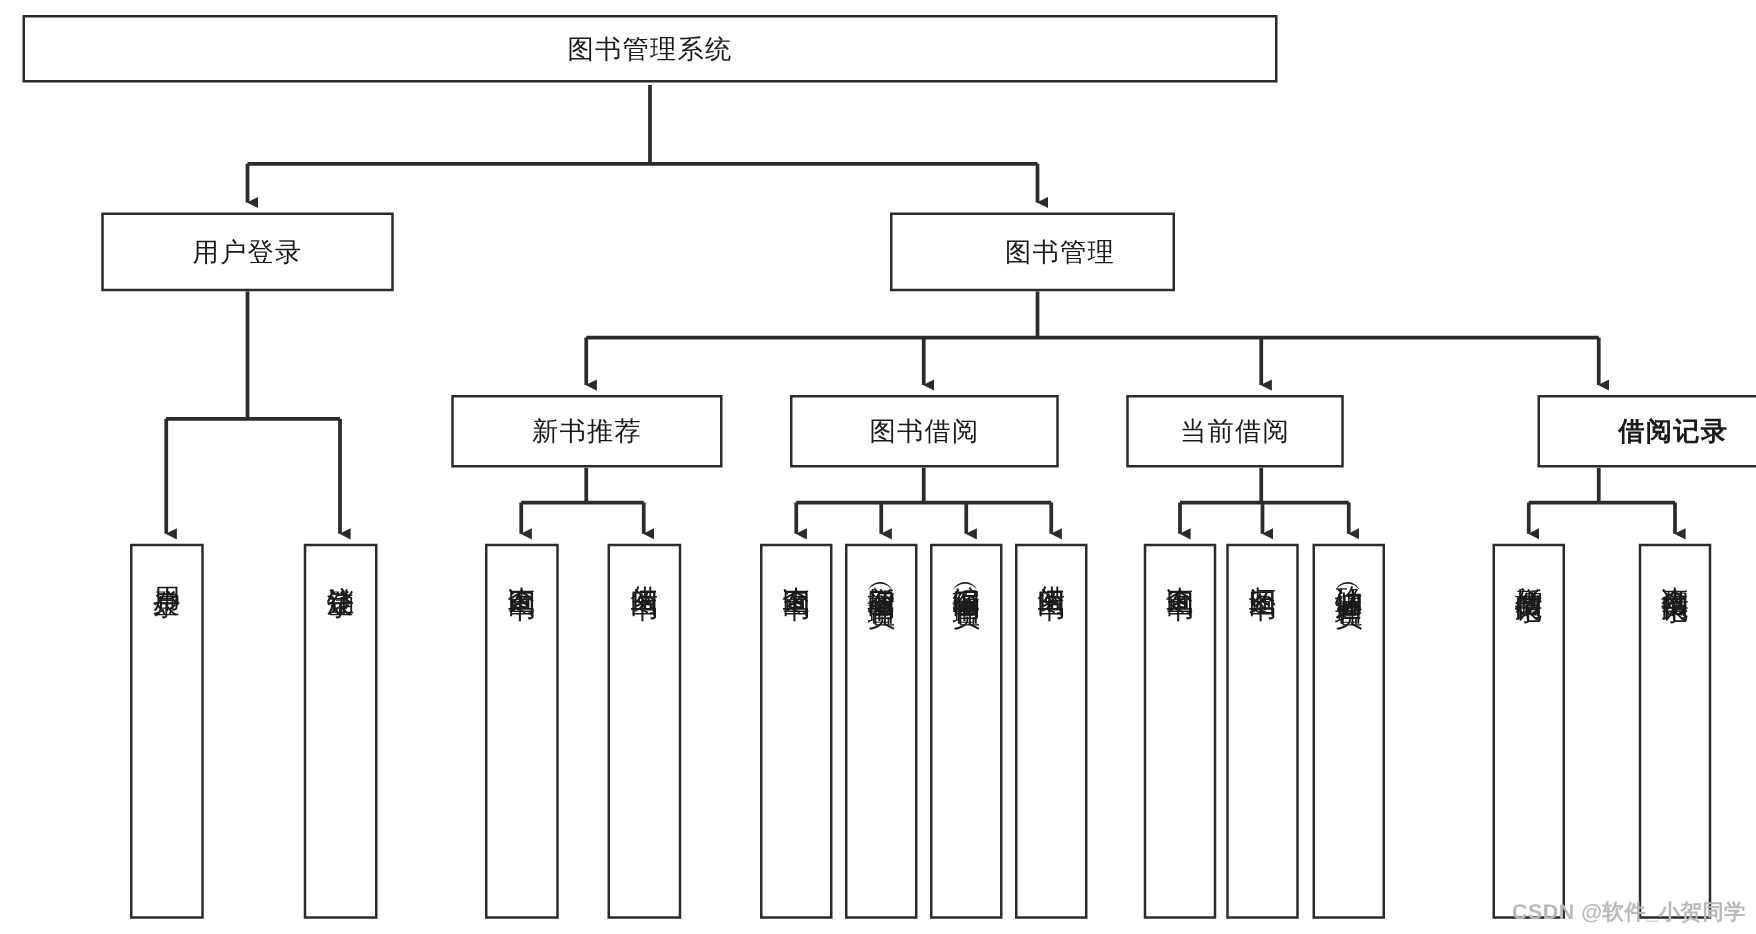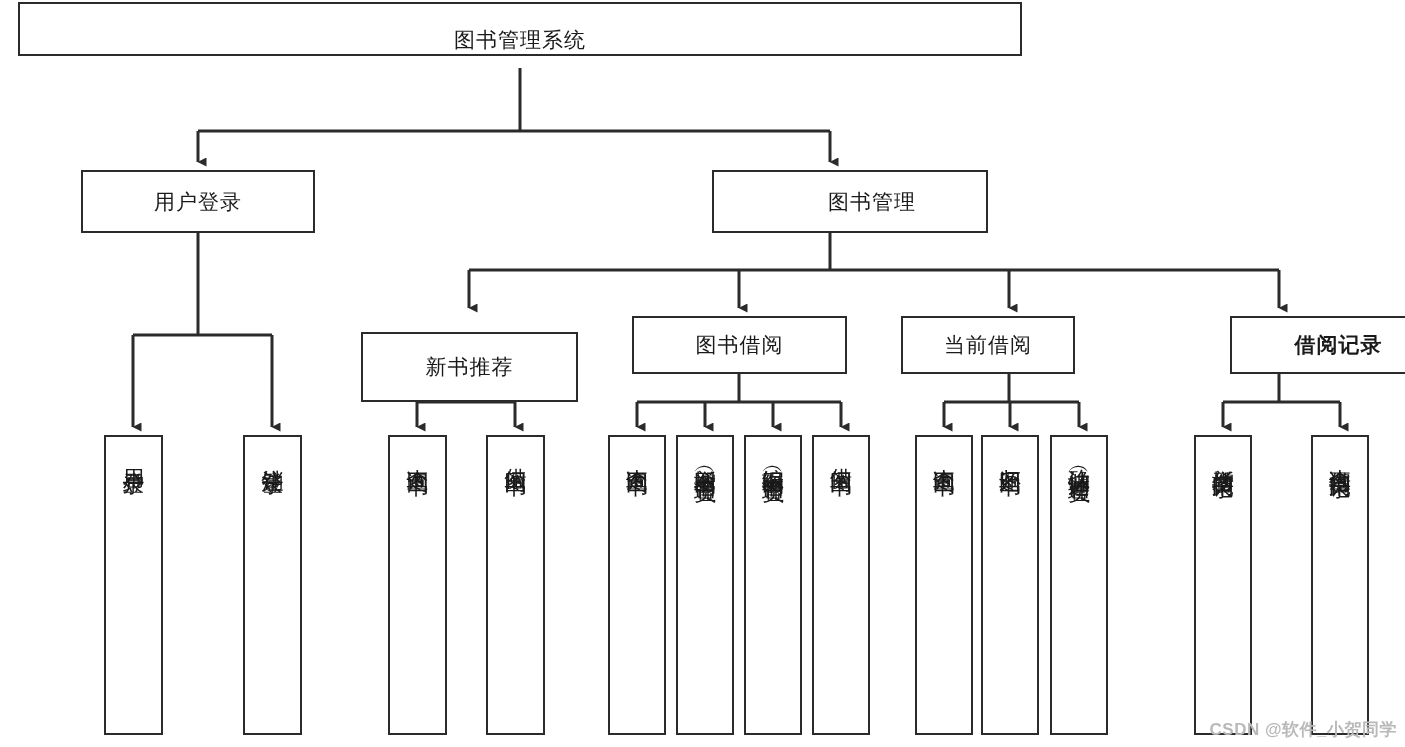--- a/index.html
+++ b/index.html
@@ -113,34 +113,34 @@
       <path d="M1010,402 L1010,427" marker-end="url(#arrowhead)"></path>
       <path d="M1079,402 L1079,427" marker-end="url(#arrowhead)"></path>
 
       <path d="M1279,374 L1279,402"></path>
       <path d="M1223,402 L1340,402"></path>
       <path d="M1223,402 L1223,427" marker-end="url(#arrowhead)"></path>
       <path d="M1340,402 L1340,427" marker-end="url(#arrowhead)"></path>
     </g>
   </svg>
 
-  <div class="node h root" id="node-root" style="left: 18px; top: 2px; width: 1004px; height: 54px; align-items: flex-end;">
+  <div class="node h root" id="node-root" style="left: 18px; top: 12px; width: 1004px; height: 54px;">
     <span>图书管理系统</span>
   </div>
 
   <div id="level2-layer">
       <div class="node h" style="left: 81px; top: 170px; width: 234px; height: 63px;">
         <span>用户登录</span>
       </div>
-      <div class="node h" style="left: 712px; top: 170px; width: 276px; height: 63px; padding-left: 44px;">
+      <div class="node h" style="left: 712px; top: 170px; width: 228px; height: 63px; padding-left: 44px;">
         <span>图书管理</span>
       </div>
     </div>
   <div id="level3-layer">
-      <div class="node h" style="left: 361px; top: 316px; width: 217px; height: 70px; margin-top: 16px;">
+      <div class="node h" style="left: 361px; top: 316px; width: 217px; height: 58px;">
         <span>新书推荐</span>
       </div>
       <div class="node h" style="left: 632px; top: 316px; width: 215px; height: 58px;">
         <span>图书借阅</span>
       </div>
       <div class="node h" style="left: 901px; top: 316px; width: 174px; height: 58px;">
         <span>当前借阅</span>
       </div>
       <div class="node h" style="left: 1230px; top: 316px; width: 217px; height: 58px; font-weight: bold;">
         <span>借阅记录</span>

